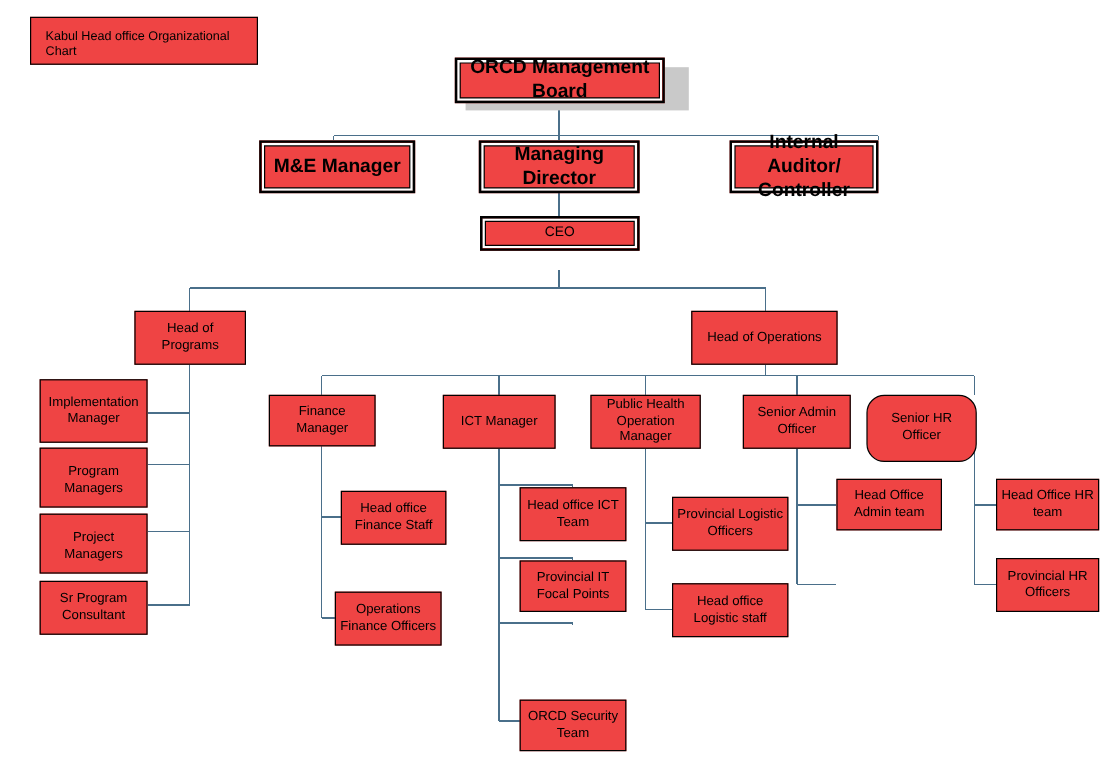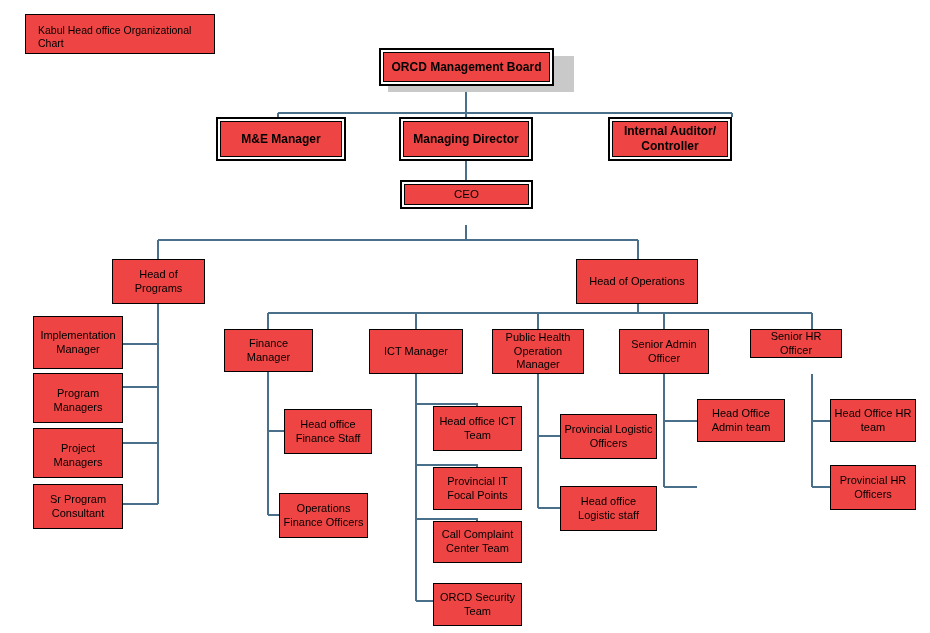--- a/index.html
+++ b/index.html
@@ -37,21 +37,21 @@
     font-size: 11px;
     line-height: 1.25;
     padding: 2px 3px;
     z-index: 3;
   }
   
   .node.double {
     border: 2px solid #000000;
     box-shadow: inset 0 0 0 2px #ffffff, inset 0 0 0 3px #000000;
     font-weight: bold;
-    font-size: 12px;
+    font-size: 16px;
   }
   .node.double.thin {
     font-weight: normal;
     font-size: 11.5px;
   }
   
   #board-shadow {
     position: absolute;
     background: #c9c9c9;
     z-index: 1;
@@ -186,43 +186,40 @@
   </div>
 
   <div class="node" style="left:492px; top:329px; width:92px; height:45px;">
     <span>Public Health Operation Manager</span>
   </div>
 
   <div class="node" style="left:619px; top:329px; width:90px; height:45px;">
     <span>Senior Admin Officer</span>
   </div>
 
-  <div class="node" style="left:750px; top:329px; width:92px; height:29px;">
+  <div class="node" style="left:722px; top:329px; width:92px; height:56px;border-radius:15px;">
     <span>Senior HR Officer</span>
   </div>
 
   <div class="node" style="left:284px; top:409px; width:88px; height:45px;">
     <span>Head office Finance Staff</span>
   </div>
 
   <div class="node" style="left:279px; top:493px; width:89px; height:45px;">
     <span>Operations Finance Officers</span>
   </div>
 
   <div class="node" style="left:433px; top:406px; width:89px; height:45px;">
     <span>Head office ICT Team</span>
   </div>
 
   <div class="node" style="left:433px; top:467px; width:89px; height:43px;">
     <span>Provincial IT Focal Points</span>
   </div>
 
-  <div class="node" style="left:433px; top:521px; width:89px; height:42px;">
-    <span>Call Complaint Center Team</span>
-  </div>
 
   <div class="node" style="left:433px; top:583px; width:89px; height:43px;">
     <span>ORCD Security Team</span>
   </div>
 
   <div class="node" style="left:560px; top:414px; width:97px; height:45px;">
     <span>Provincial Logistic Officers</span>
   </div>
 
   <div class="node" style="left:560px; top:486px; width:97px; height:45px;">

